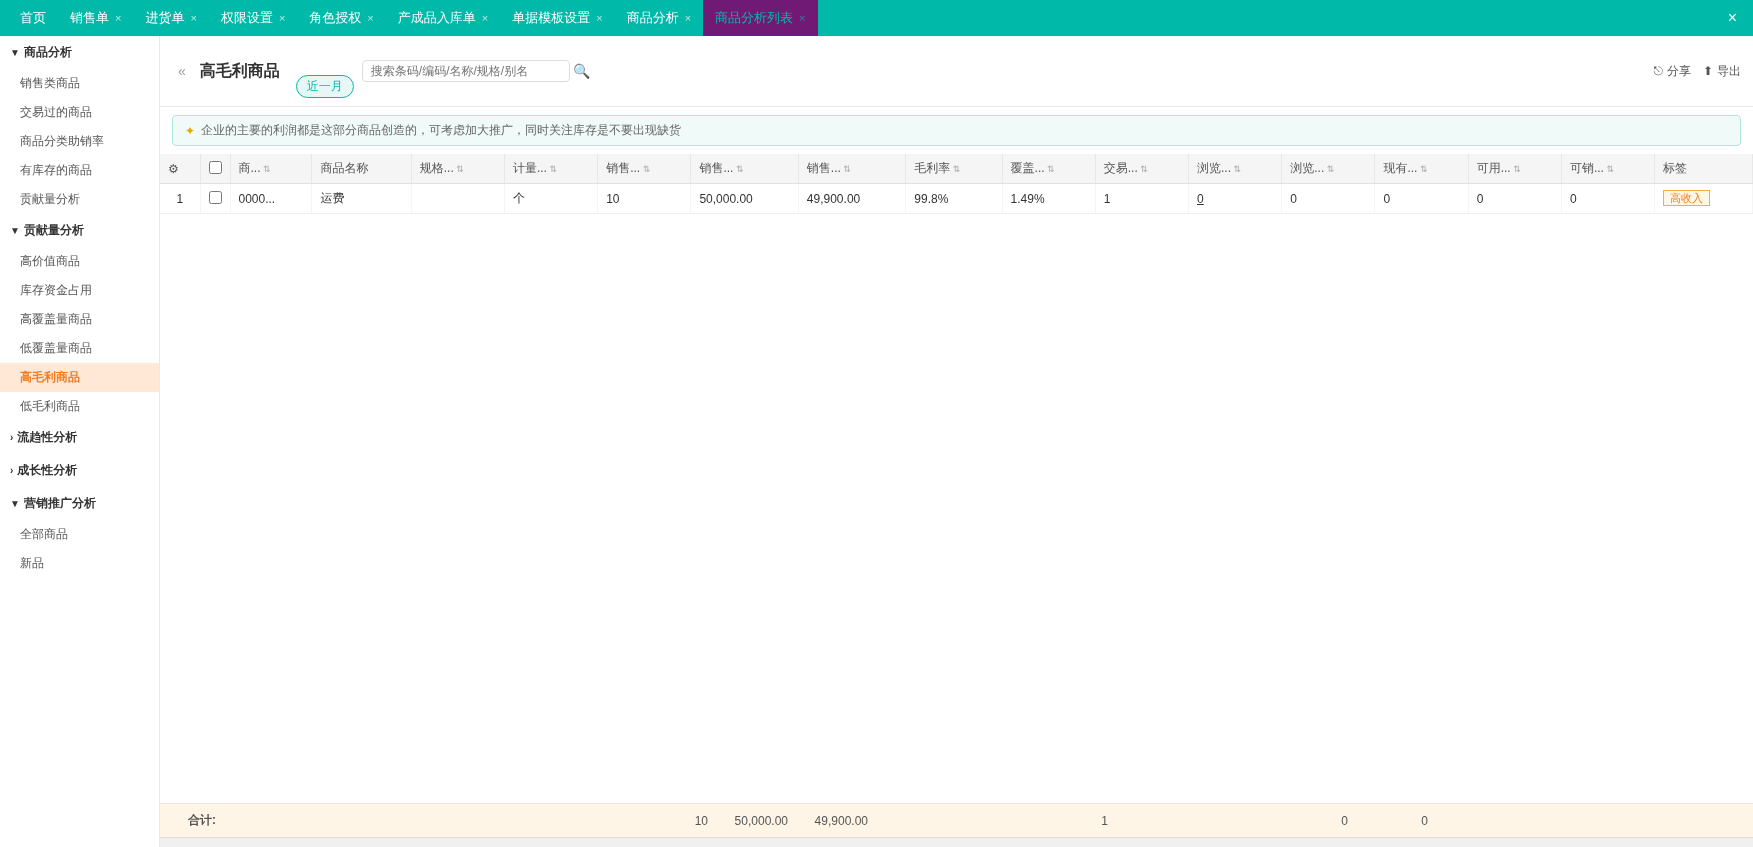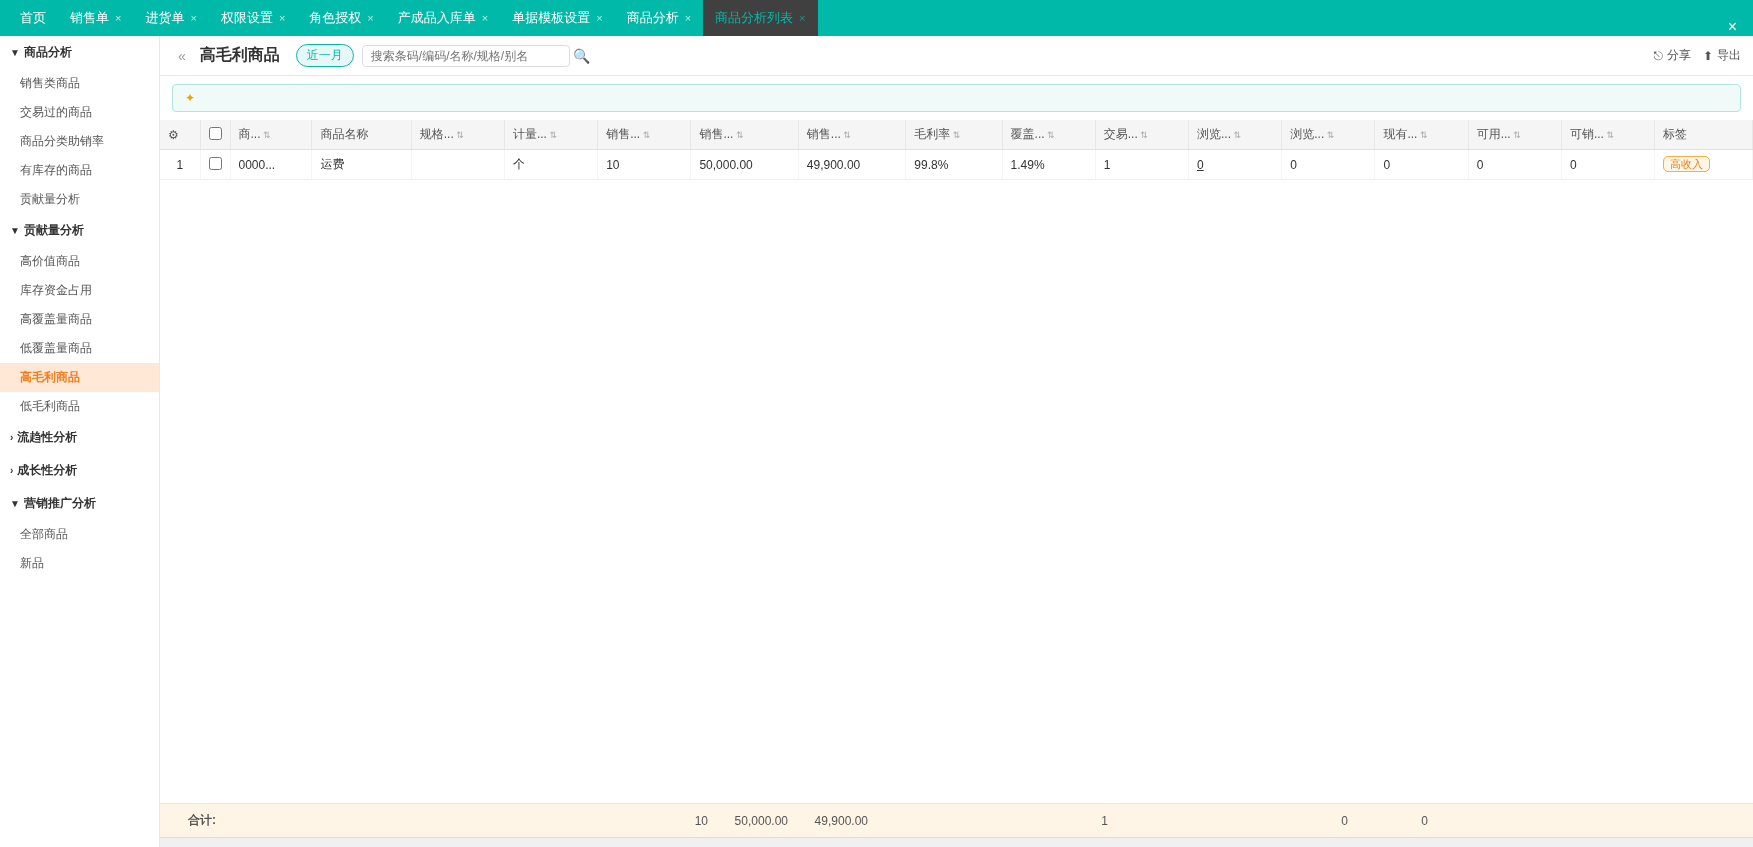--- a/index.html
+++ b/index.html
@@ -1,37 +1,37 @@
 <!DOCTYPE html>
 <html><head>
   <meta charset="utf-8">
   <style>
     * { box-sizing: border-box; margin: 0; padding: 0; font-family: 'Microsoft YaHei', SimSun, sans-serif; font-size: 12px; }
     body { background: #f5f5f5; overflow: hidden; width: 1753px; height: 847px; }
 
     
     .top-nav {
       display: flex;
-      align-items: flex-end;
+      align-items: center;
       background: #00b9a8;
       height: 36px;
       padding: 0 8px;
       gap: 0;
     }
     .nav-item {
       display: flex;
       align-items: center;
       padding: 0 12px;
       height: 36px;
       color: #fff;
       cursor: pointer;
       white-space: nowrap;
       font-size: 13px;
     }
-    .nav-item.active { background: #404040; color: #00b9a8; }
+    .nav-item.active { background: #701a75; color: #00b9a8; }
     .nav-item .close-x {
       margin-left: 6px;
       font-size: 11px;
       opacity: 0.7;
     }
     .nav-close-btn {
       margin-left: auto;
       color: #fff;
       cursor: pointer;
       font-size: 16px;
@@ -94,20 +94,21 @@
       margin-right: 8px;
     }
     .filter-btn {
       padding: 2px 10px;
       border: 1px solid #00b9a8;
       border-radius: 12px;
       color: #00b9a8;
       background: #e6f7f6;
       cursor: pointer;
       font-size: 12px;
+      margin-top: 31px;
     }
     .search-input {
       border: 1px solid #ddd;
       border-radius: 4px;
       padding: 3px 8px;
       width: 208px;
       font-size: 12px;
       color: #999;
       outline: none;
     }
@@ -190,21 +191,21 @@
       white-space: nowrap;
     }
     .col-index { width: 40px; text-align: center; }
     .col-checkbox { width: 30px; text-align: center; }
     .checkbox-input { cursor: pointer; }
     .tag-badge {
       background: #fff7e6;
       border: 1px solid #ffa940;
       color: #f57c20;
       padding: 1px 6px;
-      border-radius: 5px;
+      border-radius: 0;
       font-size: 11px;
     }
     .underline-link { text-decoration: underline; color: #333; cursor: pointer; }
 
     
     .footer-bar {
       background: #fff5e6;
       border-top: 1px solid #e8e8e8;
       padding: 6px 28px;
       display: flex;
@@ -310,20 +311,21 @@
         </span>
         <span class="action-btn">
           <span>⬆</span>
           <span>导出</span>
         </span>
       </div>
     </div>
 
     <div class="info-banner">
       <span class="info-icon">✦</span>
+      <span>企业的主要的利润都是这部分商品创造的，可考虑加大推广，同时关注库存是不要出现缺货</span>
     </div>
 
     <div class="table-wrapper">
       <table>
         <thead id="table-head">
             <tr>
               <th style="width: 30px;"><span>⚙</span></th>
               <th style="width: 30px;"><input type="checkbox" class="checkbox-input" style=""></th>
               <th>商...<span style="font-size: 9px; color: rgb(170, 170, 170);"> ⇅</span></th>
               <th>商品名称</th>

